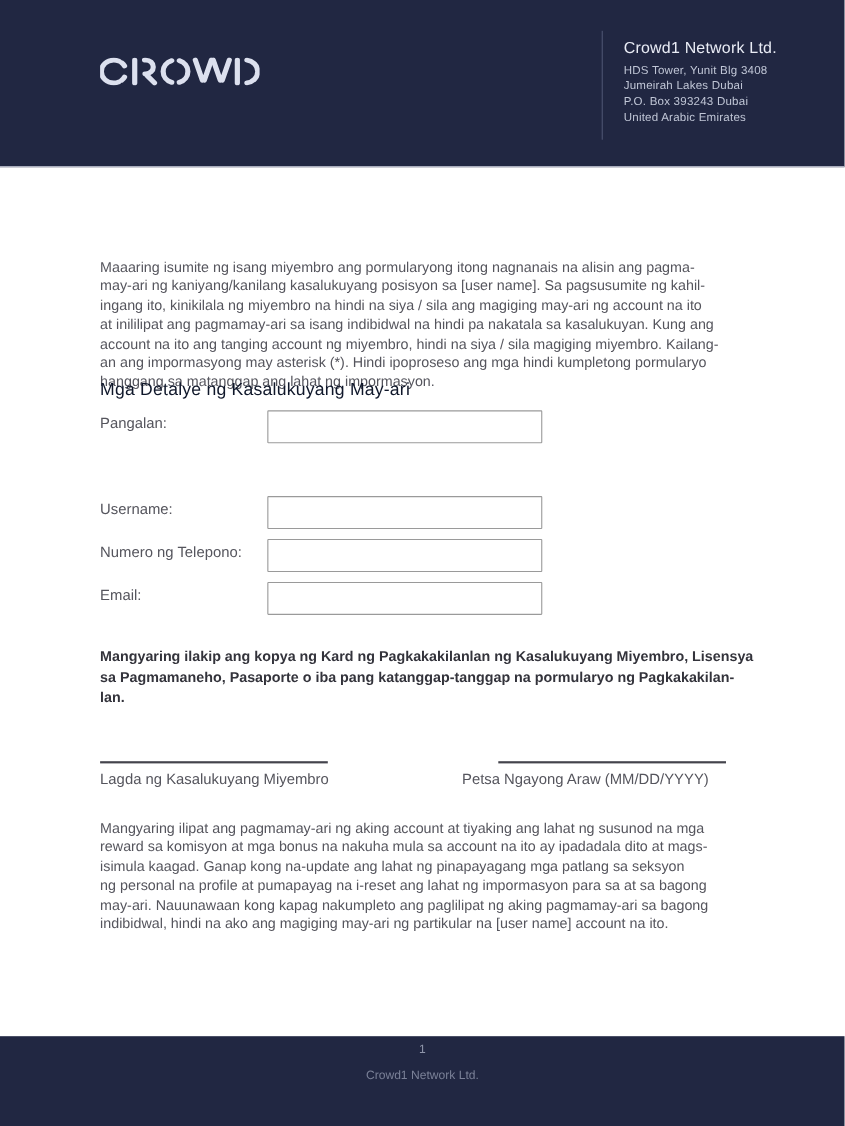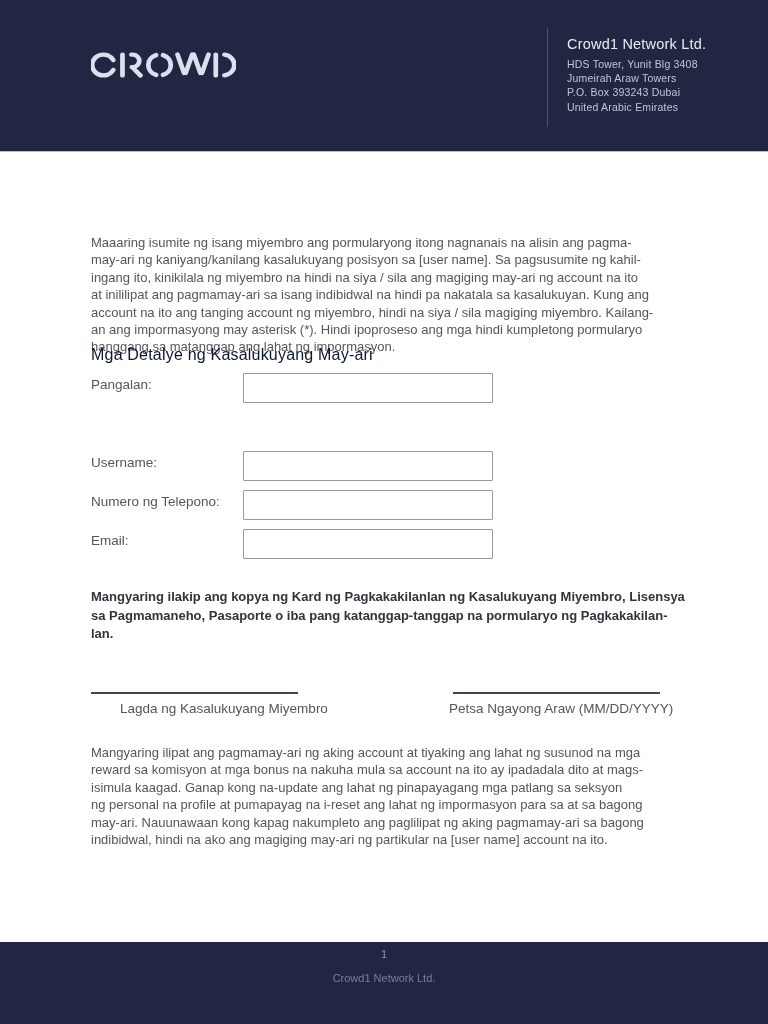--- a/index.html
+++ b/index.html
@@ -76,21 +76,21 @@
   .row-3 { top:490px; } .row-4 { top:529px; }
   
   .sig-line {
     position:absolute; top:692px; width:207px; height:2px;
     background:#44444c;
   }
   .sig-line-left { left:91px; }
   .sig-line-right { left:453px; }
   .sig-label {
     position:absolute; top:701px;
-    font-size:13.5px; color:#55555d;margin-left:29px;
+    font-size:13.5px; color:#55555d;
   }
   .sig-label-left { left:91px; }
   .sig-label-right { left:420px; }
   
   .footer {
     position:absolute; left:0; top:942px;
     width:768px; height:82px;
     background:#212742; text-align:center;
   }
   .page-number {
@@ -127,21 +127,21 @@
         <path d="M 116 2.5 h 1.5 a 10 10 0 0 1 0 20 h -1.5" pathLength="100" stroke-dasharray="84 16" stroke-dashoffset="-8"></path>
       </svg>
     </div>
 
 
     <div class="header-divider"></div>
 
     <div class="company">
       <div class="company-name">Crowd1 Network Ltd.</div>
       <div class="company-line">HDS Tower, Yunit Blg 3408</div>
-      <div class="company-line">Jumeirah Araw Towers</div>
+      <div class="company-line">Jumeirah Lakes Dubai</div>
       <div class="company-line">P.O. Box 393243 Dubai</div>
       <div class="company-line">United Arabic Emirates</div>
     </div>
   </div>
 
   <div class="paragraph intro">Maaaring isumite ng isang miyembro ang pormularyong itong nagnanais na alisin ang pagma-
 may-ari ng kaniyang/kanilang kasalukuyang posisyon sa [user name]. Sa pagsusumite ng kahil-
 ingang ito, kinikilala ng miyembro na hindi na siya / sila ang magiging may-ari ng account na ito
 at inililipat ang pagmamay-ari sa isang indibidwal na hindi pa nakatala sa kasalukuyan. Kung ang
 account na ito ang tanging account ng miyembro, hindi na siya / sila magiging miyembro. Kailang-

